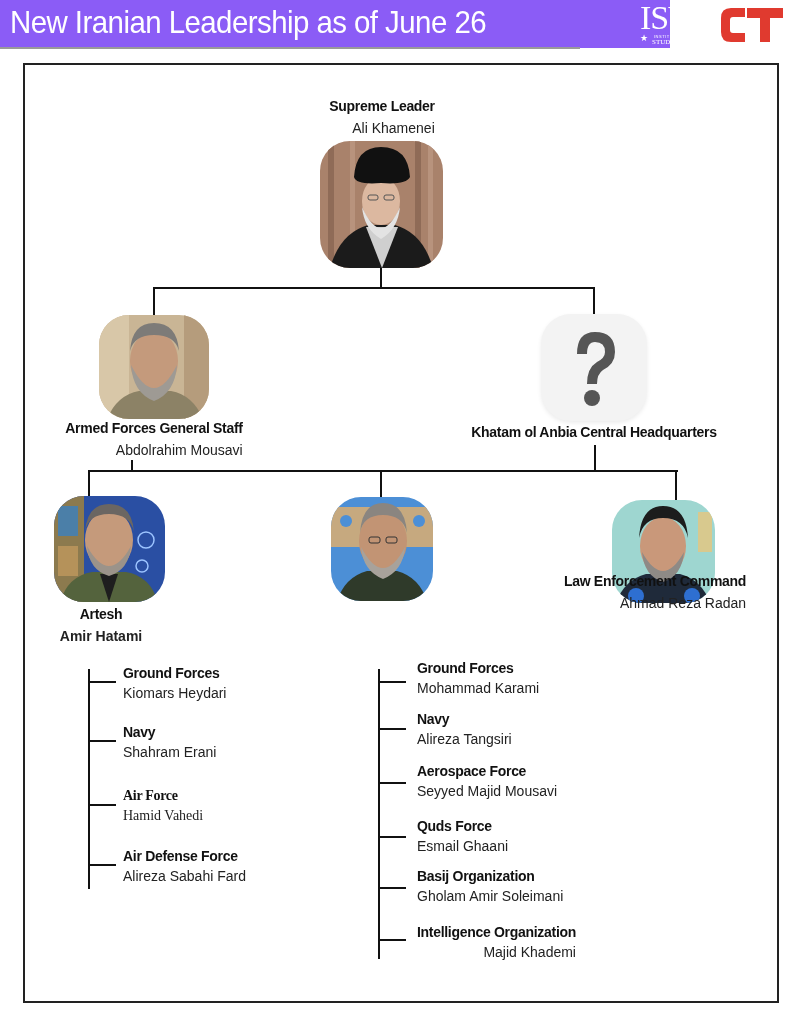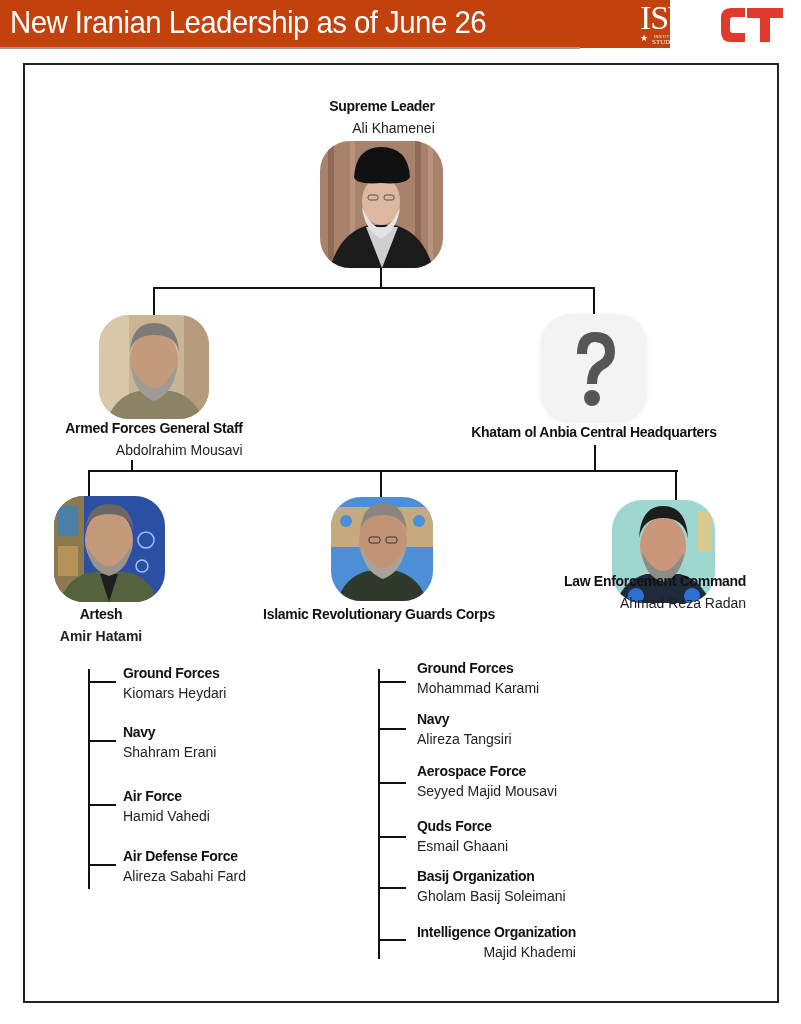--- a/index.html
+++ b/index.html
@@ -1,19 +1,19 @@
 <!DOCTYPE html>
 <html><head>
   <meta charset="utf-8">
   <style>
     * { box-sizing: border-box; margin: 0; padding: 0; }
     html, body { width: 801px; height: 1024px; background: #ffffff; overflow: hidden; }
     body { position: relative; font-family: "Liberation Sans", "DejaVu Sans", sans-serif; color: #111; }
 
-    .header { position: absolute; left: 0; top: 0; width: 670px; height: 48px; background: #c2410c; }
+    .header { position: absolute; left: 0; top: 0; width: 670px; height: 48px; background: #8b5cf6; }
     .header-gray { position: absolute; left: 0; top: 47px; width: 580px; height: 2px; background: #9a9a9a; }
     .title { position: absolute; left: 10px; top: 4px; color: #fff; font-size: 32px; font-weight: 400; letter-spacing: -0.6px; white-space: nowrap; font-family: "Liberation Sans", sans-serif; transform: scaleX(0.92); transform-origin: left center; }
     .logo-isw { position: absolute; left: 640px; top: 3px; width: 76px; height: 42px; color: #fff; }
     .isw-letters { position: absolute; left: 0; top: -3px; font-family: "Liberation Serif", serif; font-size: 34px; letter-spacing: -1px; line-height: 36px; }
     .isw-sub1 { position: absolute; left: 14px; top: 31px; font-size: 4px; letter-spacing: 0.5px; font-family: "Liberation Sans", sans-serif; white-space: nowrap; }
     .isw-sub2 { position: absolute; left: 12px; top: 35px; font-size: 7px; font-family: "Liberation Serif", serif; white-space: nowrap; text-align: center; }
     .isw-star { position: absolute; left: 0; top: 31px; font-size: 9px; line-height: 9px; }
     .logo-ct { position: absolute; left: 717px; top: 2px; width: 68px; height: 44px; }
 
     .frame { position: absolute; left: 23px; top: 63px; width: 756px; height: 940px; border: 2px solid #222; }
@@ -140,21 +140,20 @@
     <circle cx="88" cy="24" r="6" fill="#4c8fd6"></circle>
     <path d="M6 104 Q14 80 36 74 L66 74 Q88 80 96 104 Z" fill="#2f3a2a"></path>
     <ellipse cx="52" cy="44" rx="24" ry="30" fill="#c29474"></ellipse>
     <path d="M30 50 Q52 92 74 50 Q72 74 52 82 Q32 74 30 50 Z" fill="#a8a29b"></path>
     <path d="M29 36 Q31 6 52 6 Q74 6 76 36 Q72 18 52 18 Q32 18 29 36 Z" fill="#8a8580"></path>
     <rect x="38" y="40" width="11" height="6" rx="2" fill="none" stroke="#333" stroke-width="1"></rect>
     <rect x="55" y="40" width="11" height="6" rx="2" fill="none" stroke="#333" stroke-width="1"></rect>
   </svg>
 </div>
 <div class="node-label" style="left:379px; top:605px;">
-  <div class="role">Islamic Revolutionary Guards Corps</div>
 </div>
 
 <div class="photo" style="left:612px; top:500px; width:103px; height:103px;">
   <svg viewBox="0 0 103 103" preserveAspectRatio="none">
     <rect width="103" height="103" fill="#9ed6d0"></rect>
     <rect x="86" y="12" width="14" height="40" fill="#d8c98e"></rect>
     <path d="M4 103 Q12 80 34 74 L68 74 Q90 80 98 103 Z" fill="#1f2a3a"></path>
     <circle cx="24" cy="96" r="8" fill="#2e6fd1"></circle>
     <circle cx="80" cy="96" r="8" fill="#2e6fd1"></circle>
     <ellipse cx="51" cy="46" rx="23" ry="29" fill="#c9987a"></ellipse>
@@ -174,21 +173,21 @@
 <div class="line" style="left:88px; top:864px; width:28px; height:2px;"></div>
 
 <div class="sub-item" style="left:123px; top:663px;">
   <div class="role">Ground Forces</div>
   <div class="person">Kiomars Heydari</div>
 </div>
 <div class="sub-item" style="left:123px; top:722px;">
   <div class="role">Navy</div>
   <div class="person">Shahram Erani</div>
 </div>
-<div class="sub-item" style="left:123px; top:786px;">
+<div class="sub-item" style="left:123px; top:786px;font-family:Liberation Serif, serif;">
   <div class="role">Air Force</div>
   <div class="person">Hamid Vahedi</div>
 </div>
 <div class="sub-item" style="left:123px; top:846px;">
   <div class="role">Air Defense Force</div>
   <div class="person">Alireza Sabahi Fard</div>
 </div>
 
 <div class="line" style="left:378px; top:669px; width:2px; height:290px;"></div>
 <div class="line" style="left:378px; top:681px; width:28px; height:2px;"></div>
@@ -209,18 +208,18 @@
 <div class="sub-item" style="left:417px; top:761px;">
   <div class="role">Aerospace Force</div>
   <div class="person">Seyyed Majid Mousavi</div>
 </div>
 <div class="sub-item" style="left:417px; top:816px;">
   <div class="role">Quds Force</div>
   <div class="person">Esmail Ghaani</div>
 </div>
 <div class="sub-item" style="left:417px; top:866px;">
   <div class="role">Basij Organization</div>
-  <div class="person">Gholam Basij Soleimani</div>
+  <div class="person">Gholam Amir Soleimani</div>
 </div>
 <div class="sub-item" style="left:417px; top:922px;">
   <div class="role">Intelligence Organization</div>
   <div class="person">Majid Khademi</div>
 </div>
 
 </body></html>

